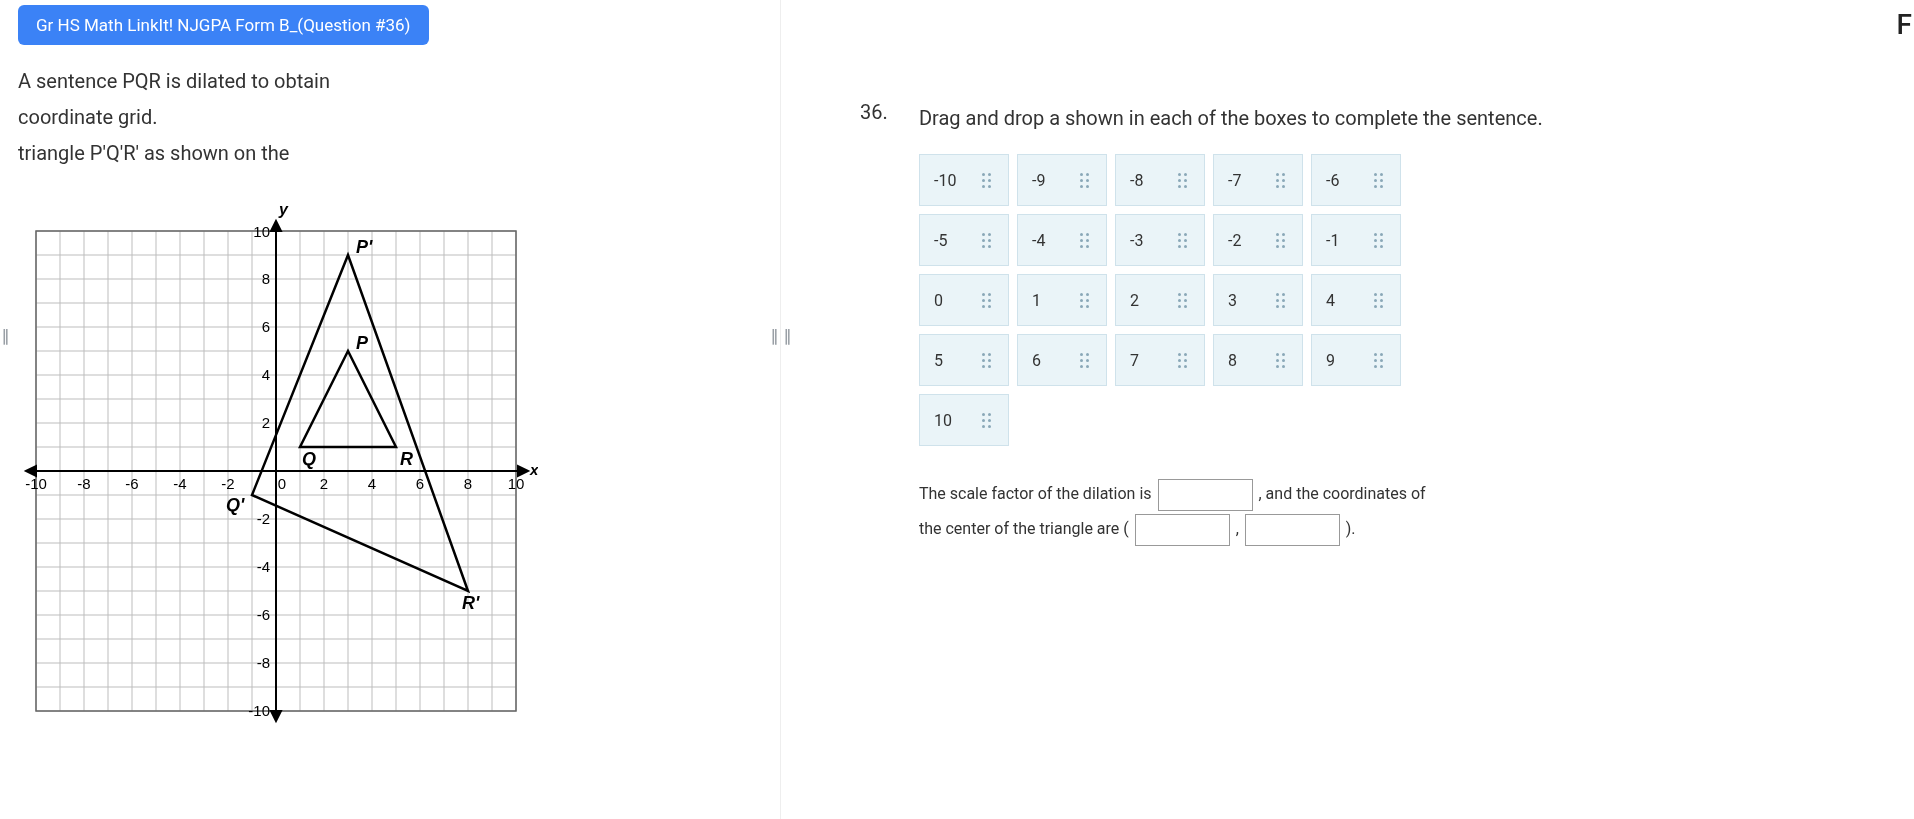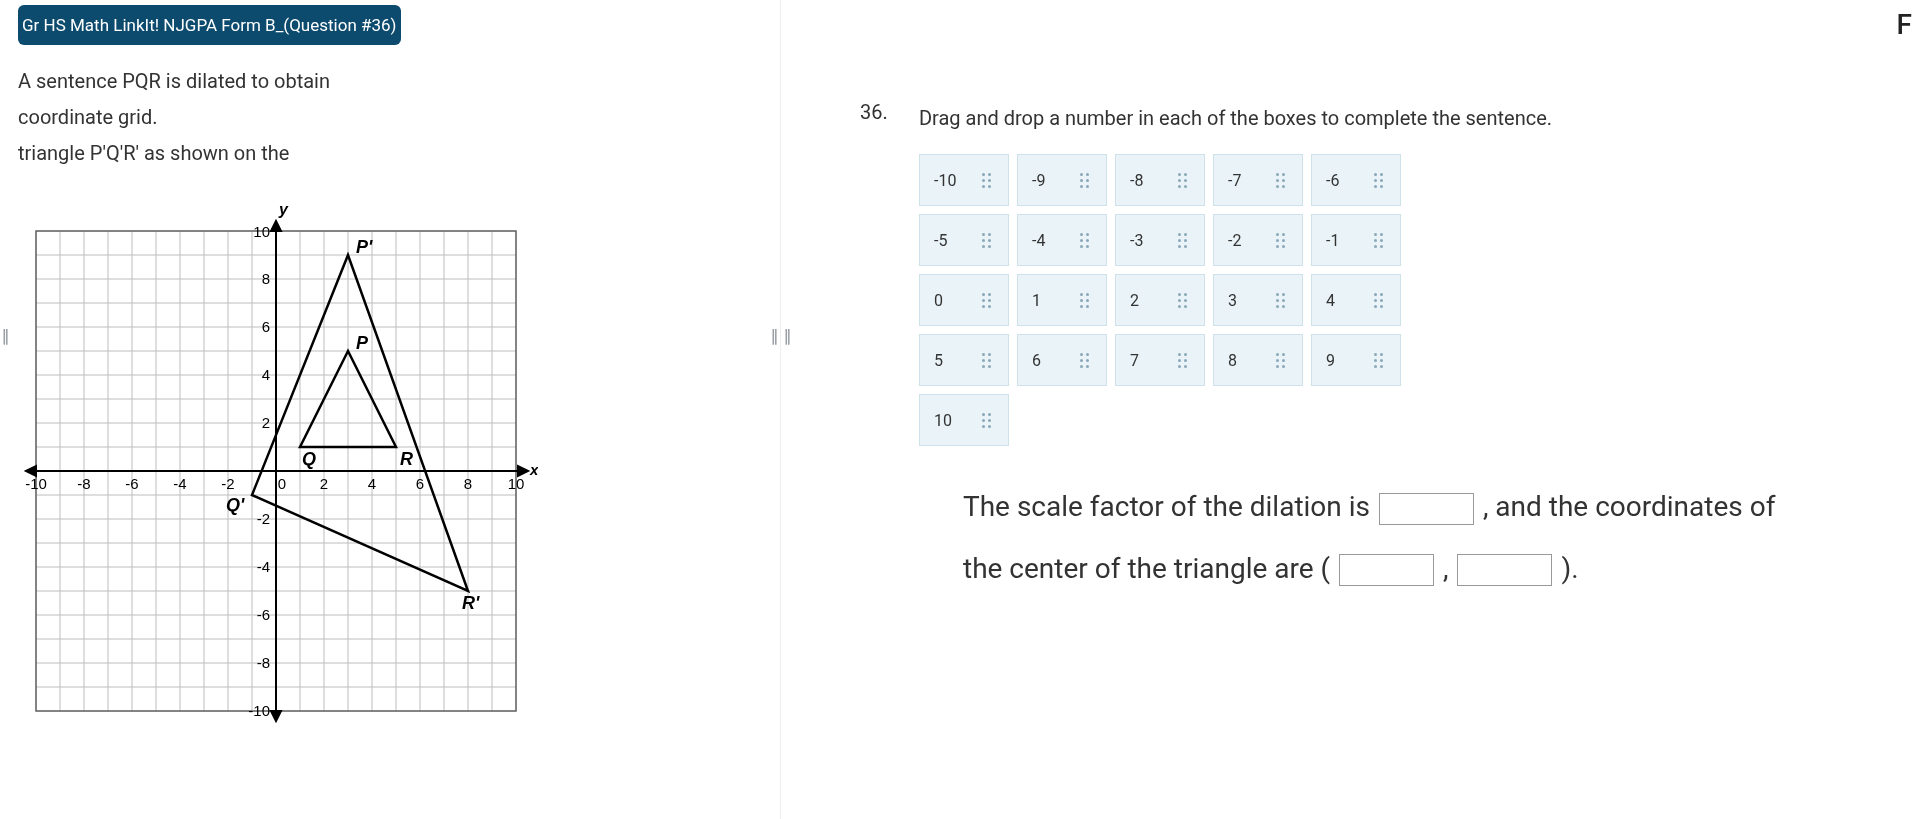--- a/index.html
+++ b/index.html
@@ -22,23 +22,23 @@
     flex: 0 0 60px;
     position: relative;
   }
   .right-panel {
     flex: 1;
     padding: 10px 10px 10px 20px;
     position: relative;
   }
   .pill {
     display: inline-block;
-    background: #0c4a6e;
+    background: #3b82f6;
     color: #fff;
-    padding: 10px 4px;
+    padding: 10px 18px;
     border-radius: 6px;
     font-size: 17px;
     margin-bottom: 18px;
   }
   .prompt-text {
     font-size: 20px;
     color: #333;
     line-height: 1.8;
     margin-bottom: 10px;
   }
@@ -120,23 +120,22 @@
     display: grid;
     grid-template-columns: repeat(2, 3px);
     grid-template-rows: repeat(3, 3px);
     gap: 3px;
     align-content: center;
   }
   .grip span {
     width: 3px; height: 3px; background: #8aa8b8; border-radius: 50%;
   }
   .answer-line {
-    font-size: 28px;
+    font-size: 16px;
     line-height: 2.2;
-    margin-left: 44px;
   }
   .dropbox {
     display: inline-block;
     min-width: 95px;
     height: 32px;
     border: 1px solid #999;
     vertical-align: middle;
     margin: 0 2px;
     background: #fff;
   }
@@ -285,21 +284,21 @@
 <div class="mid-gap">
   <div class="divider"></div>
   <div class="handle-right2">||</div>
 </div>
 
 <div class="right-panel">
   <div class="right-edge">F</div>
 
   <span class="qnum">36.</span>
   <div class="qbody">
-    <div class="instr">Drag and drop a number in each of the boxes to complete the sentence.</div>
+    <div class="instr">Drag and drop a shown in each of the boxes to complete the sentence.</div>
 
     <div class="tile-grid" id="tile-grid">
         <div class="tile">
           <span>-10</span>
           <span class="grip">
             <span></span>
             <span></span>
             <span></span>
             <span></span>
             <span></span>

